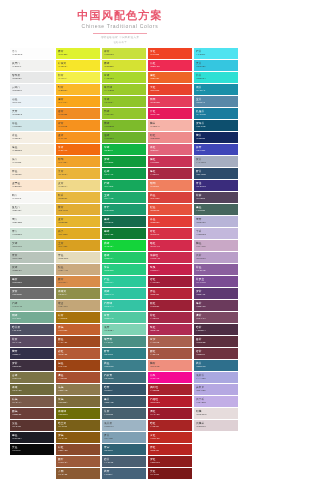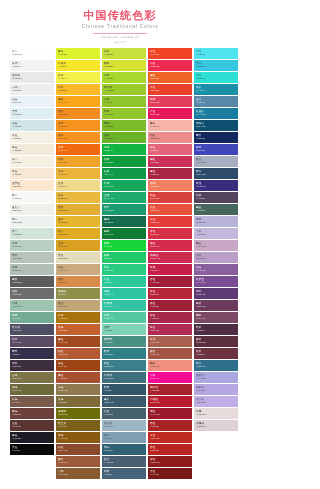--- a/index.html
+++ b/index.html
@@ -63,21 +63,21 @@
   }
   .lt .nm,.lt .hx{color:#3a3a3a;}
   .dk .nm,.dk .hx{color:#ffffff;}
 </style>
 </head>
 <body>
 
 <div id="poster">
 
   <div class="header">
-    <div class="title-cn">中国传统色彩</div>
+    <div class="title-cn">中国风配色方案</div>
     <div class="title-en">Chinese Traditional Colors</div>
     <div class="title-rule"></div>
     <div class="meta-row">传统色彩搭配  中国风配色方案</div>
     <div class="meta-row2">色彩参考卡</div>
   </div>
 
   <div class="grid" id="grid">
       <div class="col">
         <div class="sw lt" style="background: rgb(253, 253, 253);">
           <span class="nm">月白</span>

